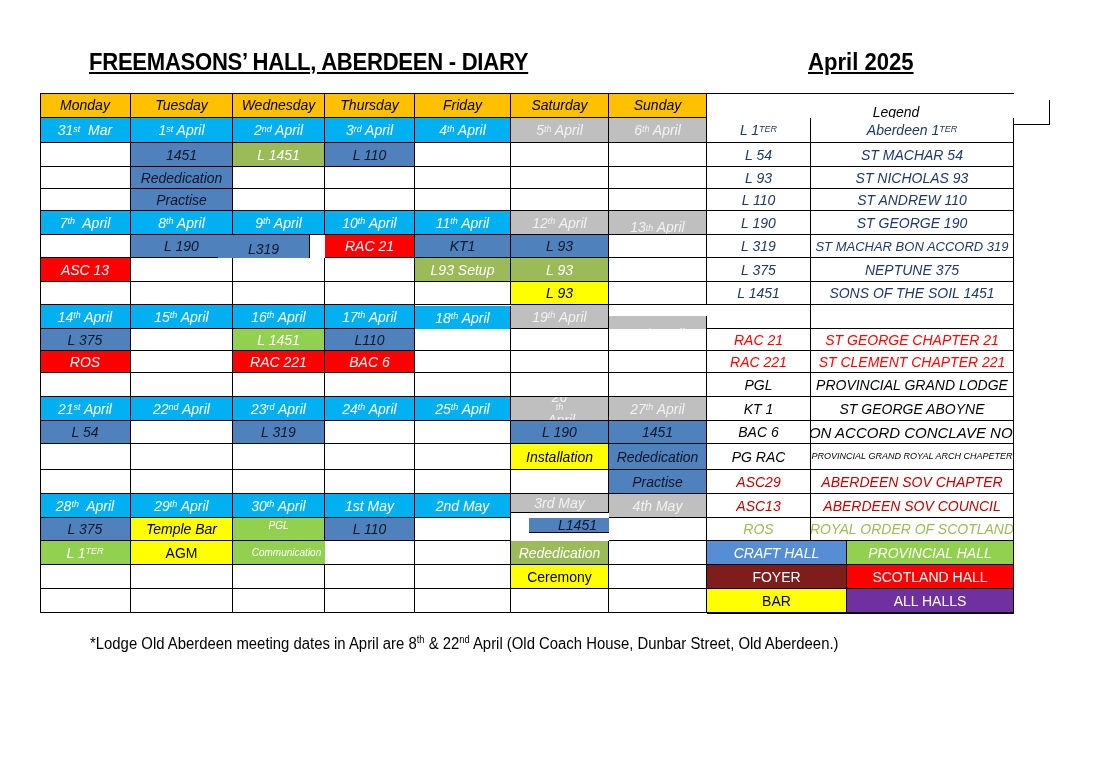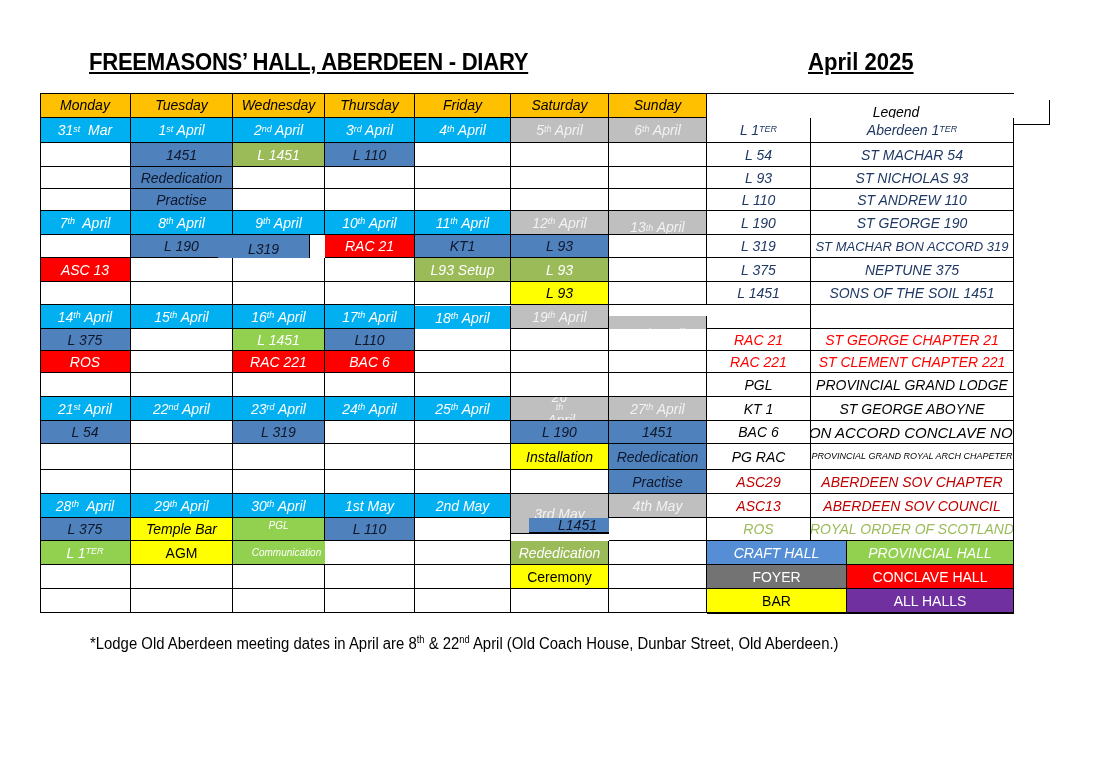--- a/index.html
+++ b/index.html
@@ -23,21 +23,21 @@
   .leg { background:#fff; color:#1f3864; }
   .leg-red { background:#fff; color:#ff0000; }
   .leg-dred { background:#fff; color:#c00000; }
   .leg-black { background:#fff; color:#000; }
   .leg-olive { background:#fff; color:#9bbb59; }
   .small { font-size:10px; }
   .tiny { font-size:9px; white-space:normal; text-align:center; line-height:11px; }
   .normal { font-style:normal; }
   .hall-craft { background:#558ed5; color:#fff; }
   .hall-prov { background:#92d050; color:#fff; }
-  .hall-foyer { background:#737373; color:#fff; font-style:normal; }
+  .hall-foyer { background:#7f1d1d; color:#fff; font-style:normal; }
   .hall-chapter { background:#ff0000; color:#fff; font-style:normal; }
   .hall-bar { background:#ffff00; color:#000; font-style:normal; }
   .hall-all { background:#7030a0; color:#fff; font-style:normal; }
 </style>
 </head>
 <body>
 
 <div class="title">FREEMASONS’ HALL, ABERDEEN - DIARY</div>
 <div class="month">April 2025</div>
 
@@ -358,21 +358,21 @@
       <span>30</span>
       <sup>th</sup>
       <span style="white-space: pre;"> April</span>
     </div>
     <div class="cell date" style="left: 325px; top: 494px; width: 90px; height: 24px;">
       <span>1st May</span>
     </div>
     <div class="cell date" style="left: 415px; top: 494px; width: 96px; height: 24px;">
       <span>2nd May</span>
     </div>
-    <div class="cell date-we" style="left: 511px; top: 494px; width: 98px; height: 40px;">
+    <div class="cell date-we" style="left: 511px; top: 494px; width: 98px; height: 19px;">
       <span>3rd May</span>
     </div>
     <div class="cell date-we" style="left: 609px; top: 494px; width: 98px; height: 24px;">
       <span>4th May</span>
     </div>
     <div class="cell craft" style="left: 40px; top: 518px; width: 91px; height: 23px;">
       <span>L 375</span>
     </div>
     <div class="cell bar" style="left: 131px; top: 518px; width: 102px; height: 23px;">
       <span>Temple Bar</span>
@@ -533,21 +533,21 @@
     <div class="cell hall-craft" style="left: 707px; top: 541px; width: 140px; height: 24px;">
       <span>CRAFT HALL</span>
     </div>
     <div class="cell hall-prov" style="left: 847px; top: 541px; width: 167px; height: 24px;">
       <span>PROVINCIAL HALL</span>
     </div>
     <div class="cell hall-foyer" style="left: 707px; top: 565px; width: 140px; height: 24px;">
       <span>FOYER</span>
     </div>
     <div class="cell hall-chapter" style="left: 847px; top: 565px; width: 167px; height: 24px;">
-      <span>CONCLAVE HALL</span>
+      <span>SCOTLAND HALL</span>
     </div>
     <div class="cell hall-bar" style="left: 707px; top: 589px; width: 140px; height: 24px;">
       <span>BAR</span>
     </div>
     <div class="cell hall-all" style="left: 847px; top: 589px; width: 167px; height: 24px;">
       <span>ALL HALLS</span>
     </div>
     <div class="cell empty" style="left: 707px; top: 613px; width: 307px; height: 0px;"></div>
   </div>
 <div class="frame"></div>

